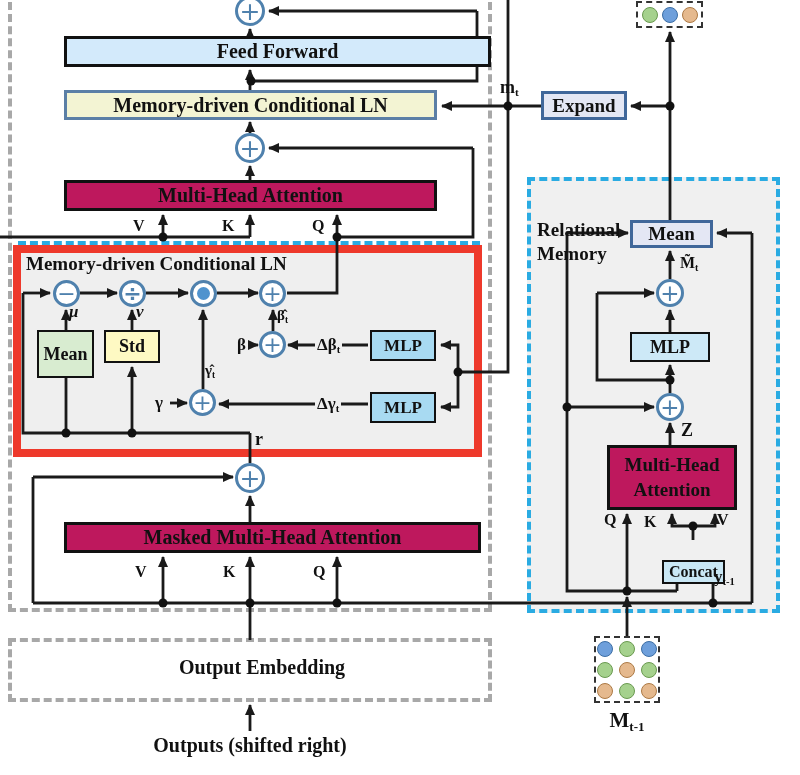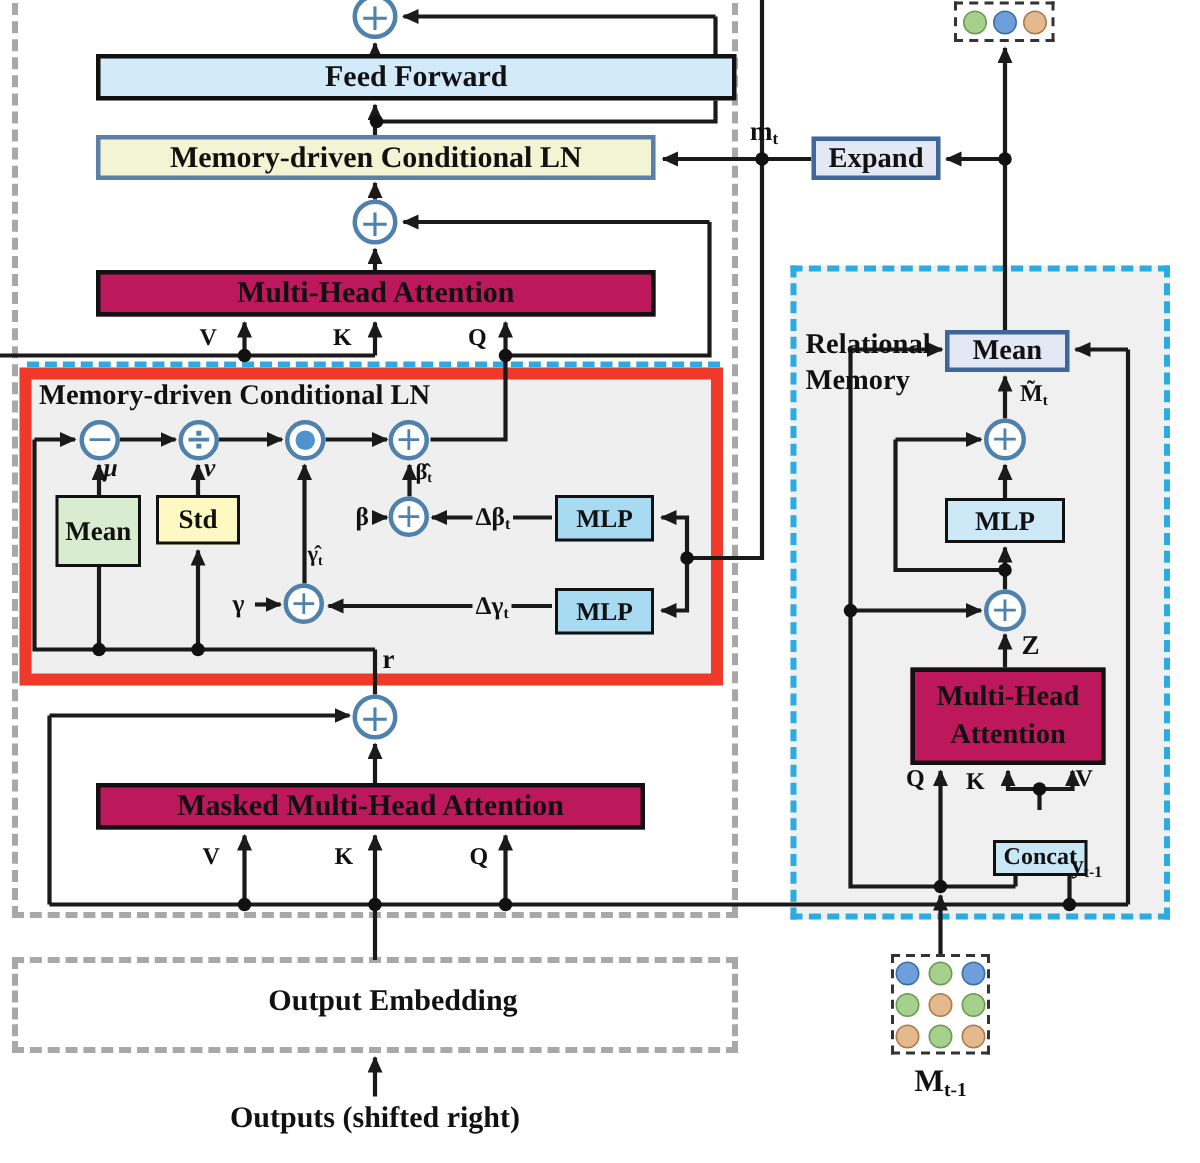--- a/index.html
+++ b/index.html
@@ -166,21 +166,21 @@
 
   <div class="abs box bk fill-ff" style="left:64px;top:36px;width:427px;height:31px;font-size:20px;">
       <span>Feed Forward</span>
     </div>
   <div class="abs box fill-ln" style="left:64px;top:90px;width:373px;height:30px;font-size:20px;">
       <span>Memory-driven Conditional LN</span>
     </div>
   <div class="abs box bk fill-att" style="left:64px;top:180px;width:373px;height:31px;font-size:20px;">
       <span>Multi-Head Attention</span>
     </div>
-  <div class="abs box bk fill-att" style="left:64px;top:522px;width:366px;height:31px;font-size:20px;">
+  <div class="abs box bk fill-att" style="left:64px;top:522px;width:417px;height:31px;font-size:20px;">
       <span>Masked Multi-Head Attention</span>
     </div>
 
   <div class="lbl" style="left:133px;top:217px;font-size:16px;">V</div>
   <div class="lbl" style="left:222px;top:217px;font-size:16px;">K</div>
   <div class="lbl" style="left:312px;top:217px;font-size:16px;">Q</div>
 
   <div class="lbl" style="left:135px;top:563px;font-size:16px;">V</div>
   <div class="lbl" style="left:223px;top:563px;font-size:16px;">K</div>
   <div class="lbl" style="left:313px;top:563px;font-size:16px;">Q</div>

